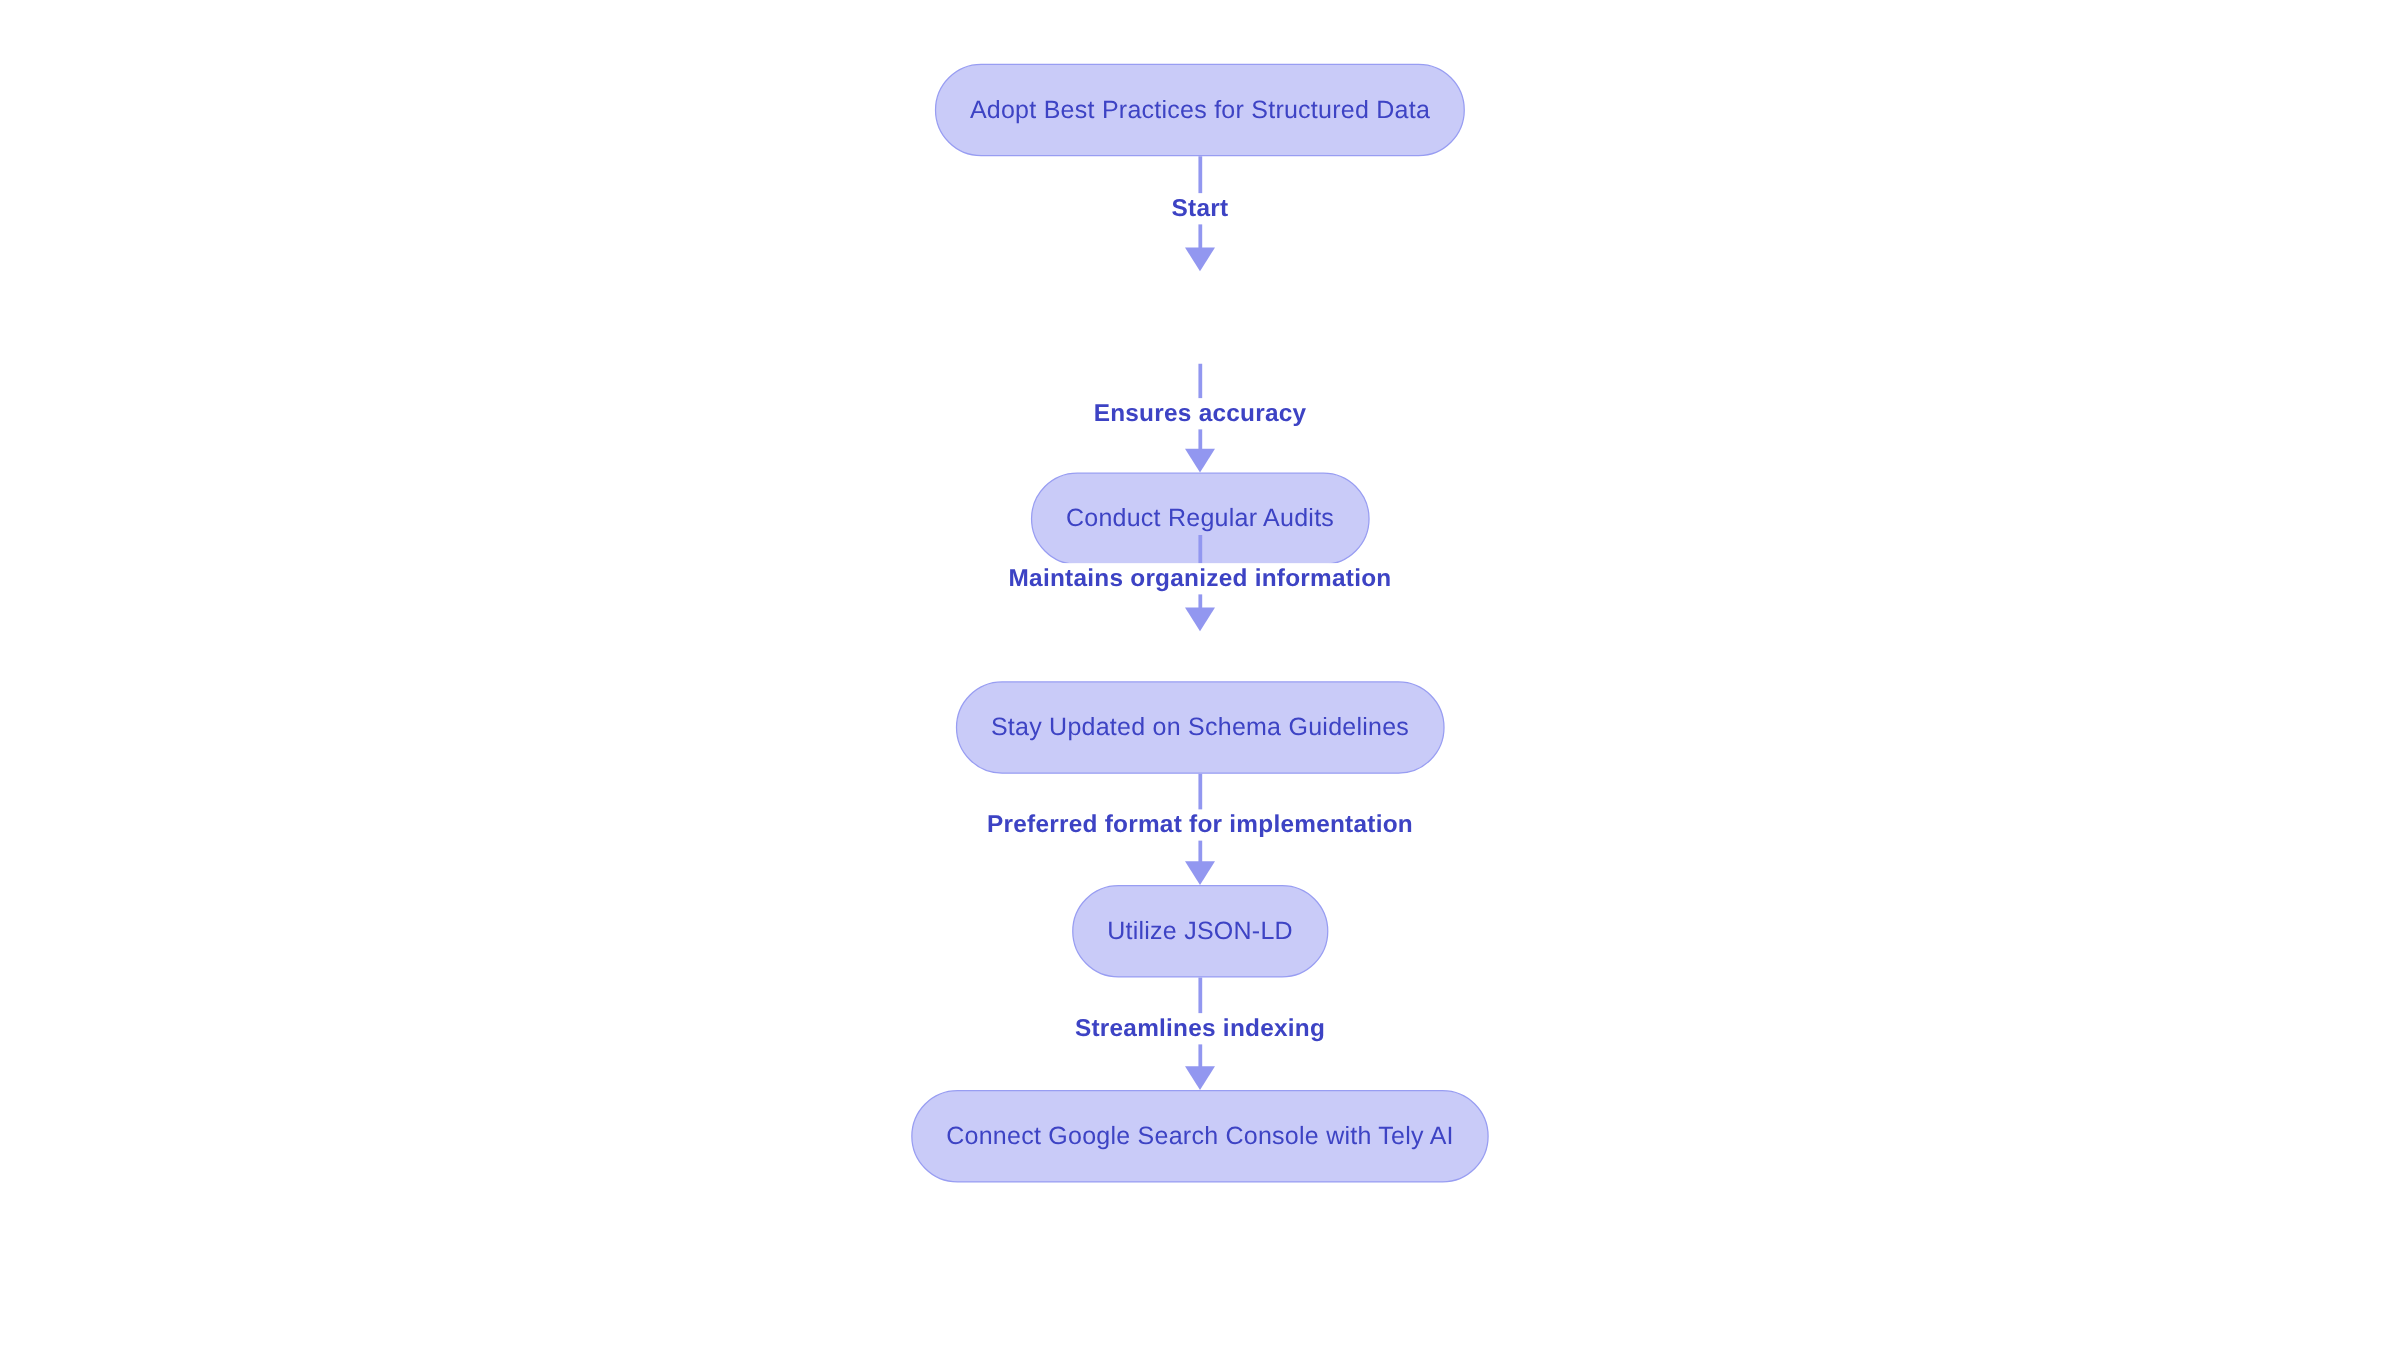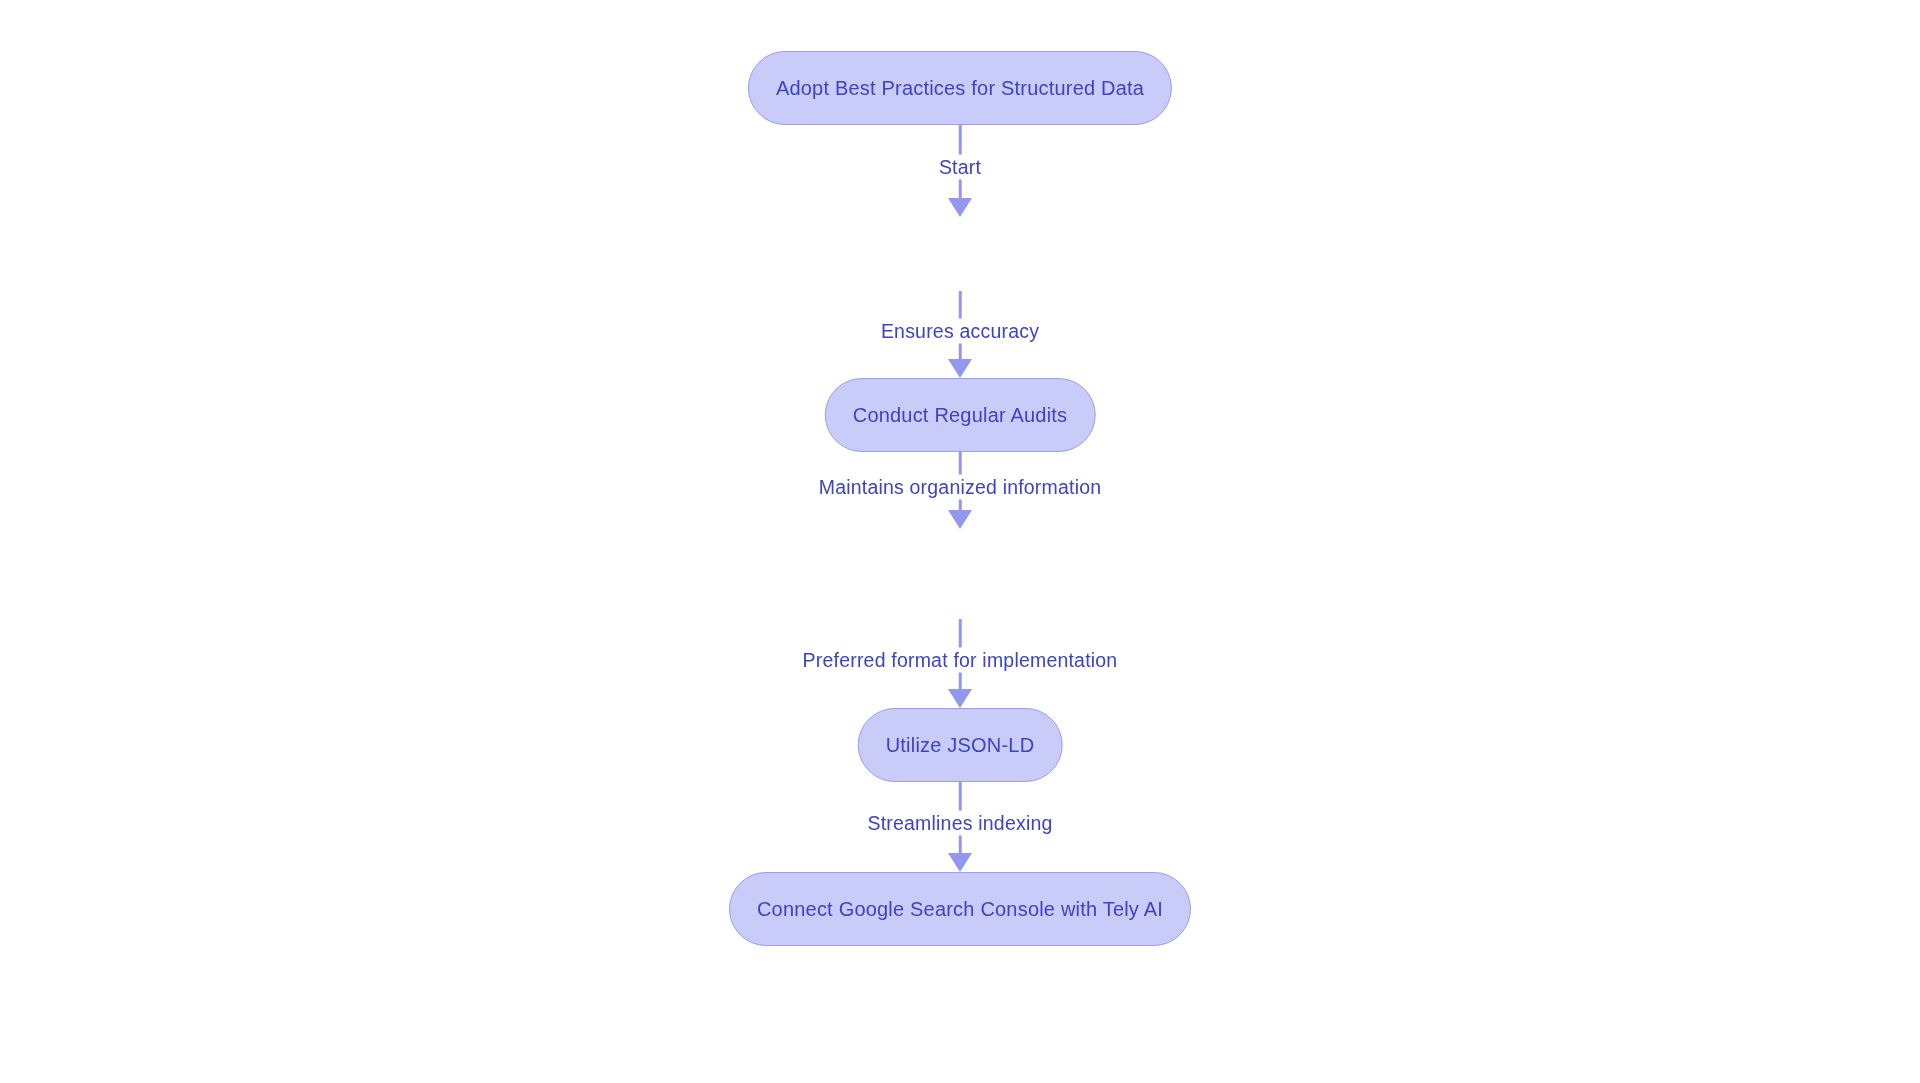--- a/index.html
+++ b/index.html
@@ -64,45 +64,47 @@
     position: absolute;
     left: 50%;
     top: calc(50% - 4px);
     transform: translate(-50%, -50%);
     background: #ffffff;
     padding: 1px 7px;
     color: #3d43c4;
     font-size: 19.5px;
     white-space: nowrap;
     letter-spacing: 0.2px;
+    font-weight: bold;
   }
 </style>
 </head>
 <body>
 
 <div class="canvas">
 
   <div class="node" style="top:11px">Adopt Best Practices for Structured Data</div>
   <div class="node" style="top:338px">Conduct Regular Audits</div>
+  <div class="node" style="top:505px">Stay Updated on Schema Guidelines</div>
   <div class="node" style="top:668px">Utilize JSON-LD</div>
   <div class="node" style="top:832px">Connect Google Search Console with Tely AI</div>
 
   <div class="edge" style="top:85px;height:92px">
     <div class="line"></div>
     <div class="arrowhead"></div>
     <div class="edge-label">Start</div>
   </div>
 
   <div class="edge" style="top:251px;height:87px">
     <div class="line"></div>
     <div class="arrowhead"></div>
     <div class="edge-label">Ensures accuracy</div>
   </div>
 
-  <div class="edge" style="top:412px;height:77px">
+  <div class="edge" style="top:388px;height:77px">
     <div class="line"></div>
     <div class="arrowhead"></div>
     <div class="edge-label">Maintains organized information</div>
   </div>
 
   <div class="edge" style="top:579px;height:89px">
     <div class="line"></div>
     <div class="arrowhead"></div>
     <div class="edge-label">Preferred format for implementation</div>
   </div>

